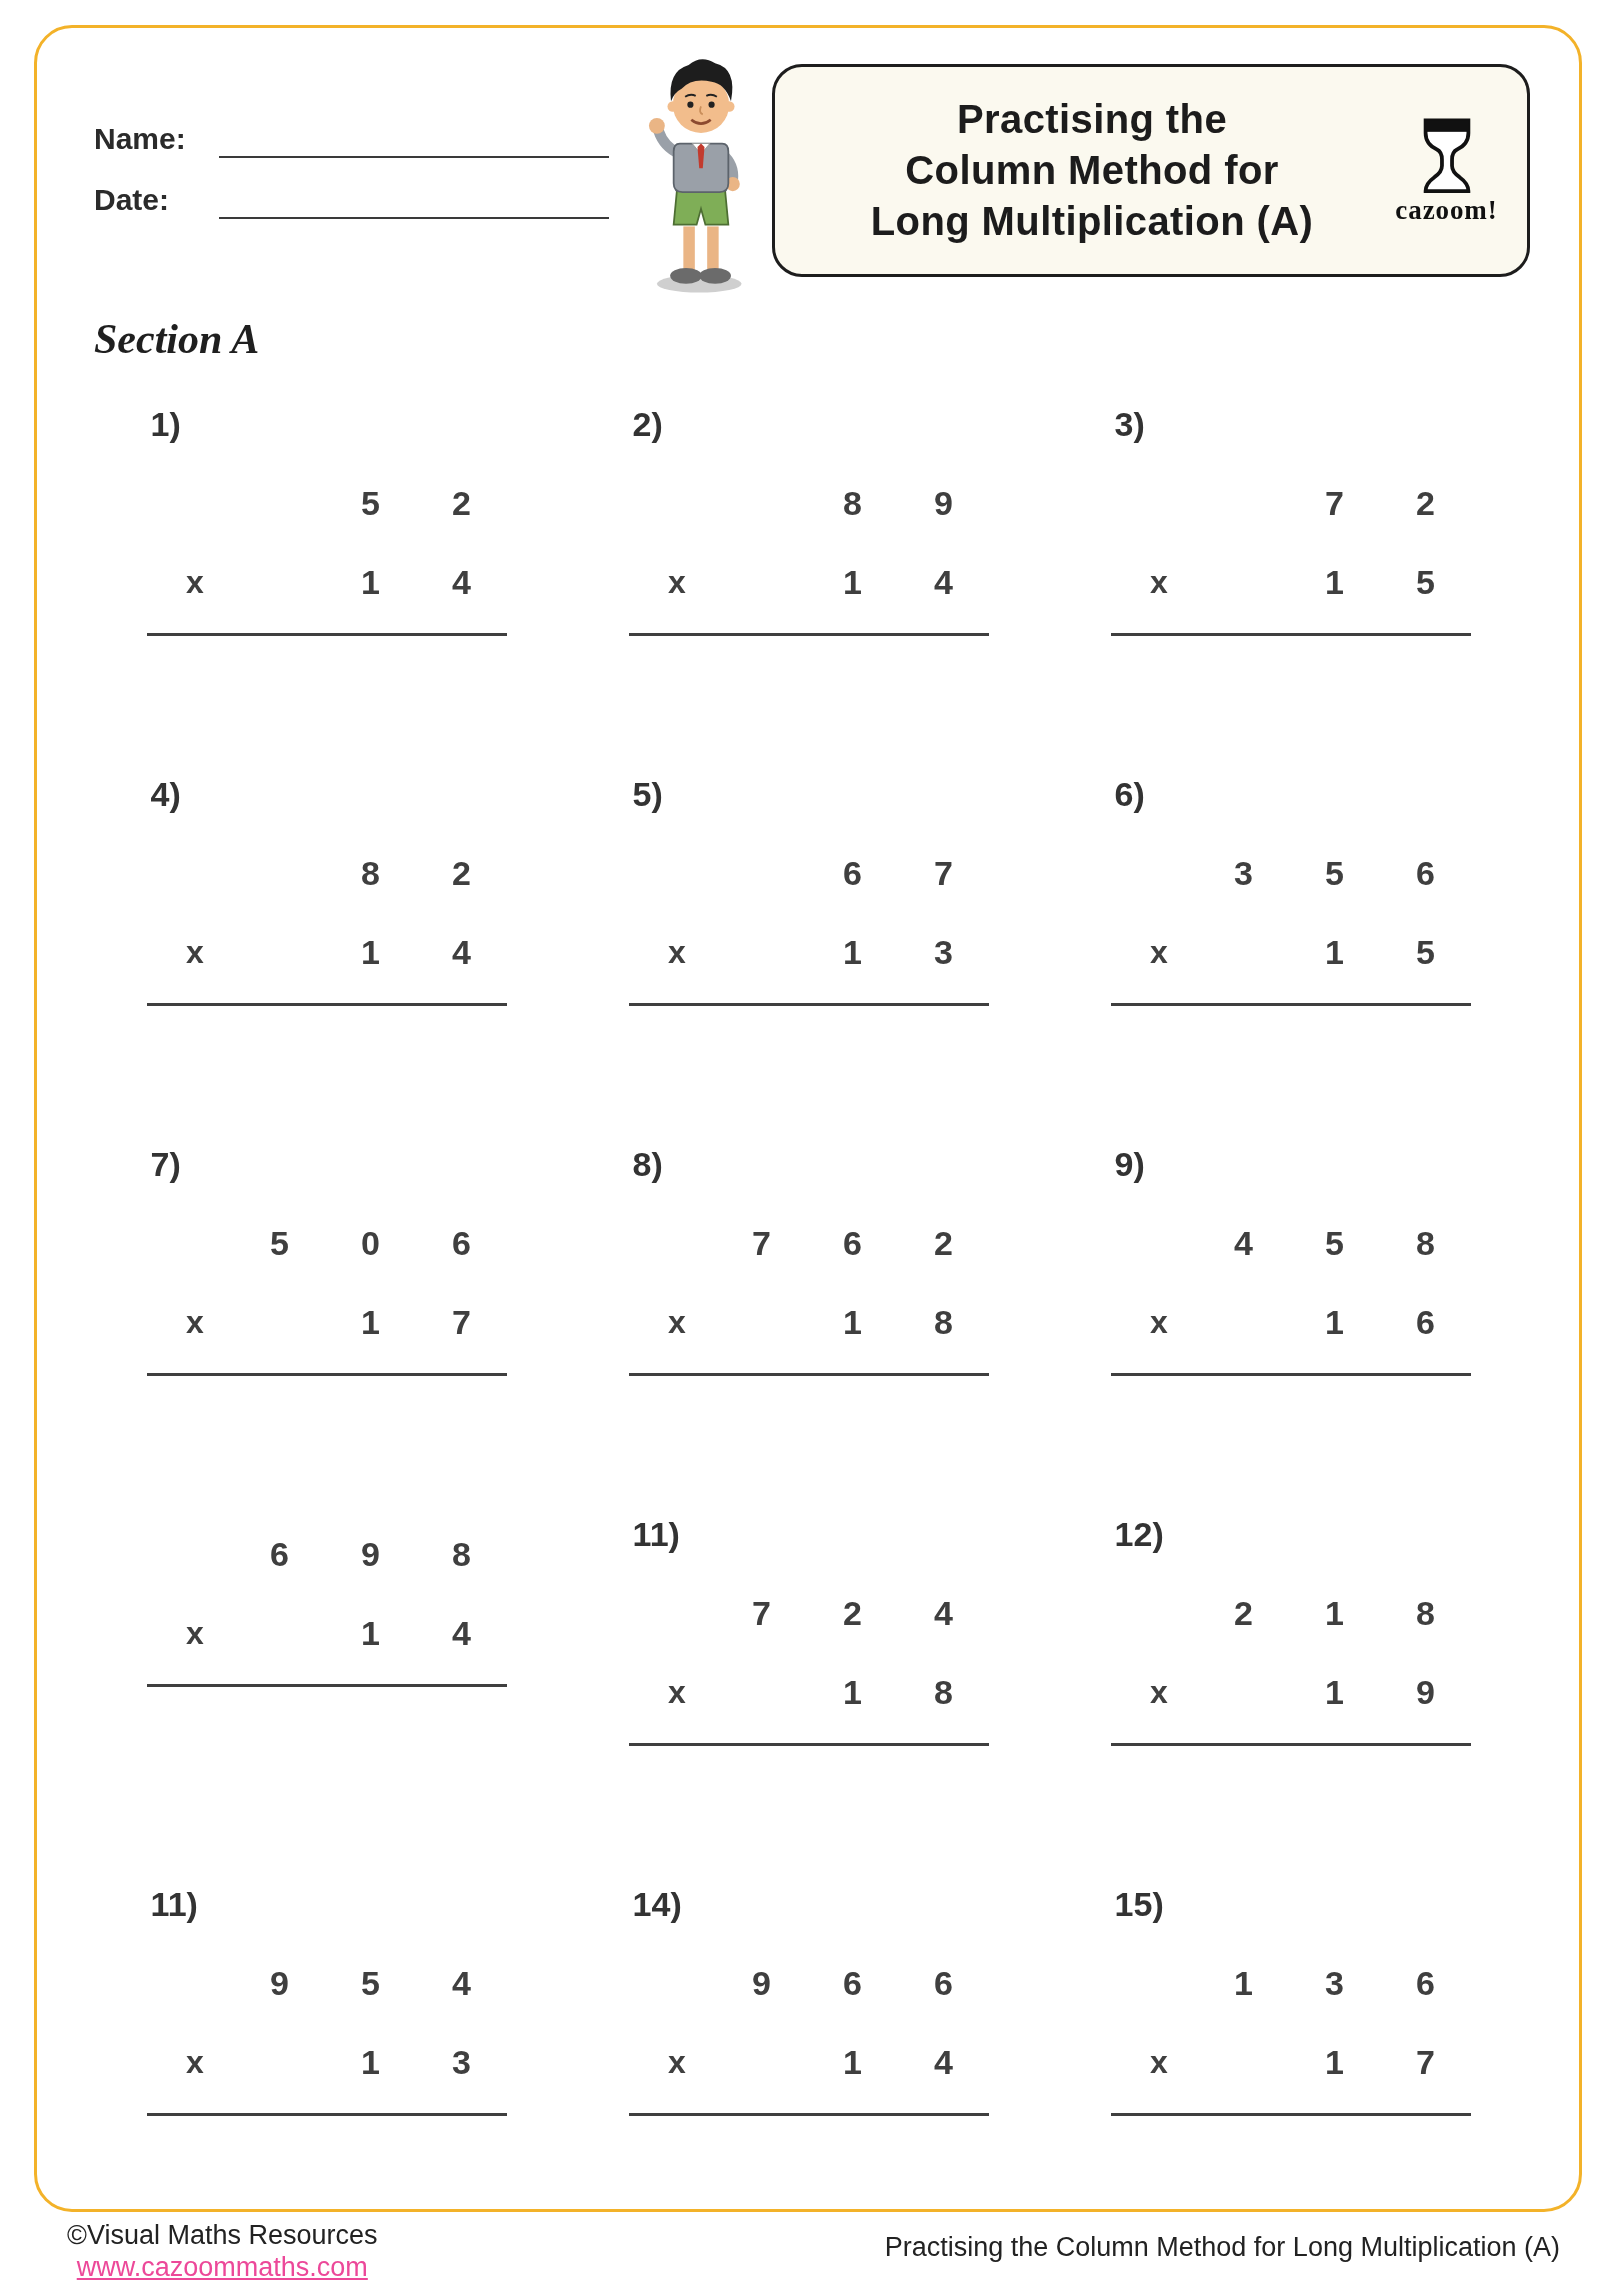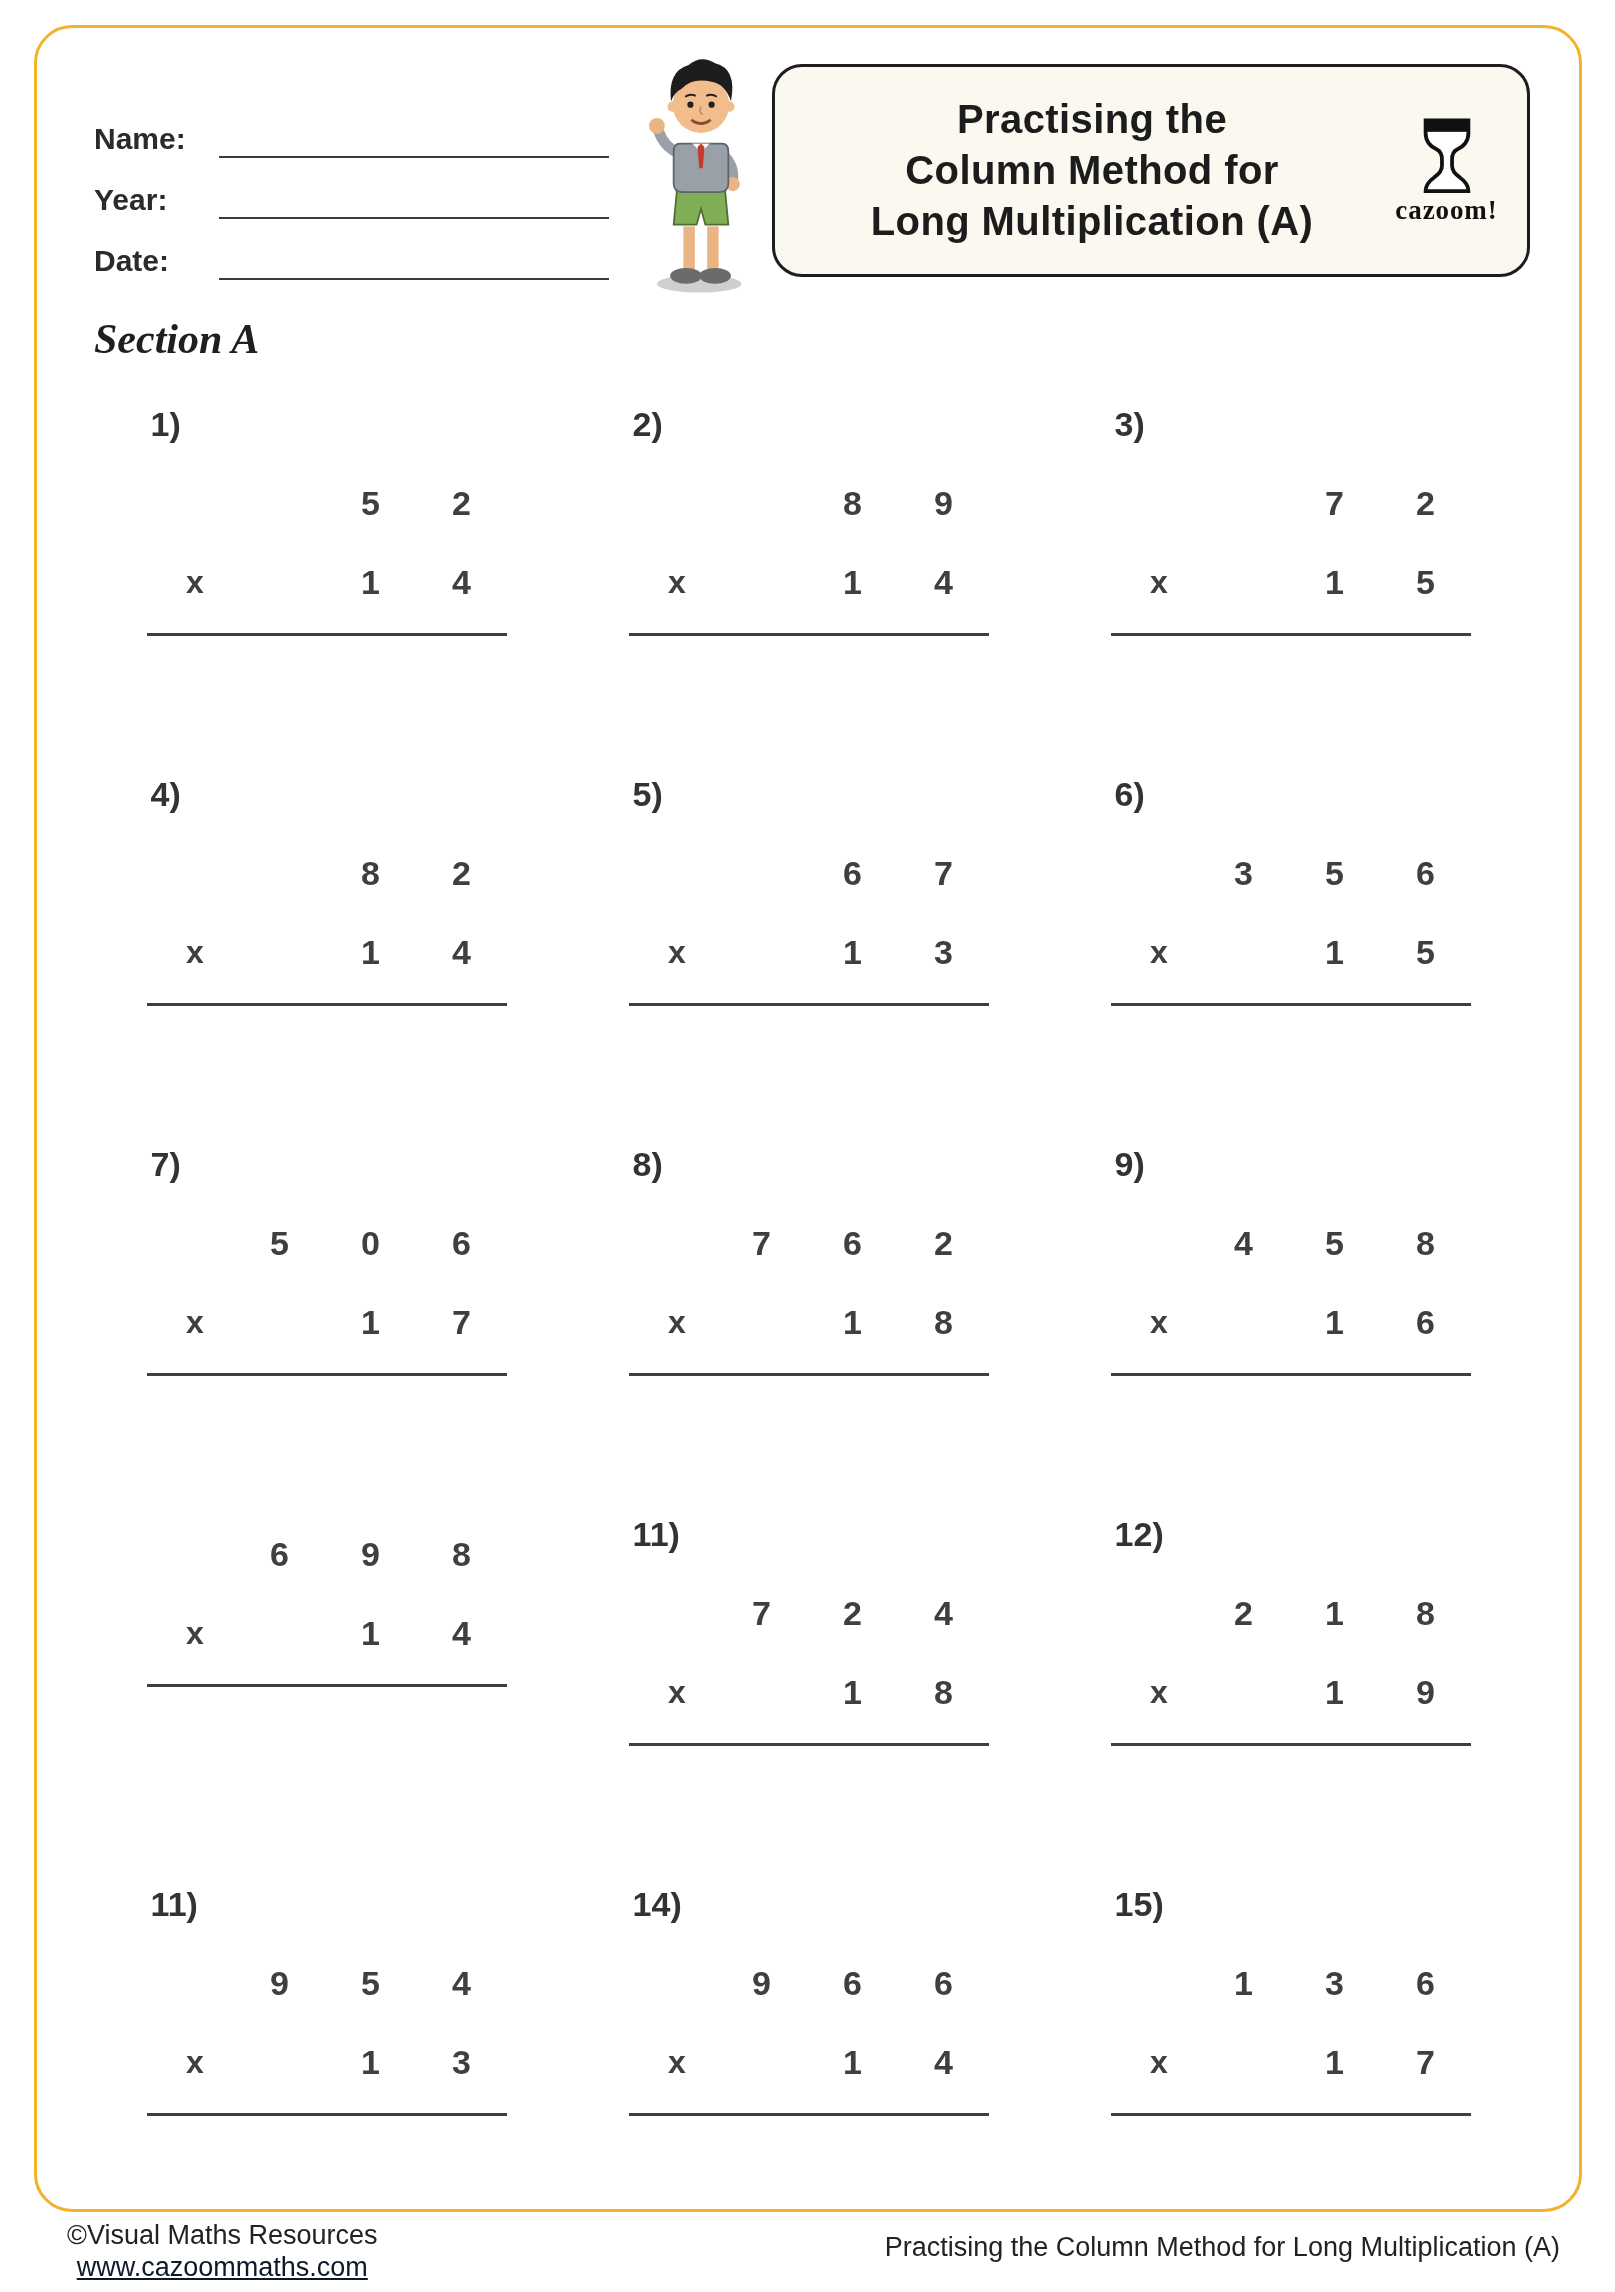--- a/index.html
+++ b/index.html
@@ -149,43 +149,39 @@
   
   .footer-left {
     position: absolute;
     left: 67px; top: 2219px;
     font-size: 27px;
     line-height: 32px;
     text-align: center;
   }
   .footer-copyright { color: #222222; }
   .footer-link {
-    color: #0f172a;
+    color: #ec4899;
     text-decoration: underline;
     cursor: pointer;
   }
   .footer-right {
     position: absolute;
     right: 56px; top: 2232px;
     font-size: 27px;
     color: #222222;
   }
 </style>
 </head>
 <body>
 
 <div class="page-border"></div>
 
 <div class="fields">
   <div class="field-row">
     <span class="field-label">Name:</span>
-    <span class="field-line"></span>
-  </div>
-  <div class="field-row">
-    <span class="field-label">Year:</span>
     <span class="field-line"></span>
   </div>
   <div class="field-row">
     <span class="field-label">Date:</span>
     <span class="field-line"></span>
   </div>
 </div>
 
 <svg class="boy" viewBox="0 0 160 280">
   <ellipse cx="78" cy="265" rx="48" ry="10" fill="#cfcfcf"></ellipse>

